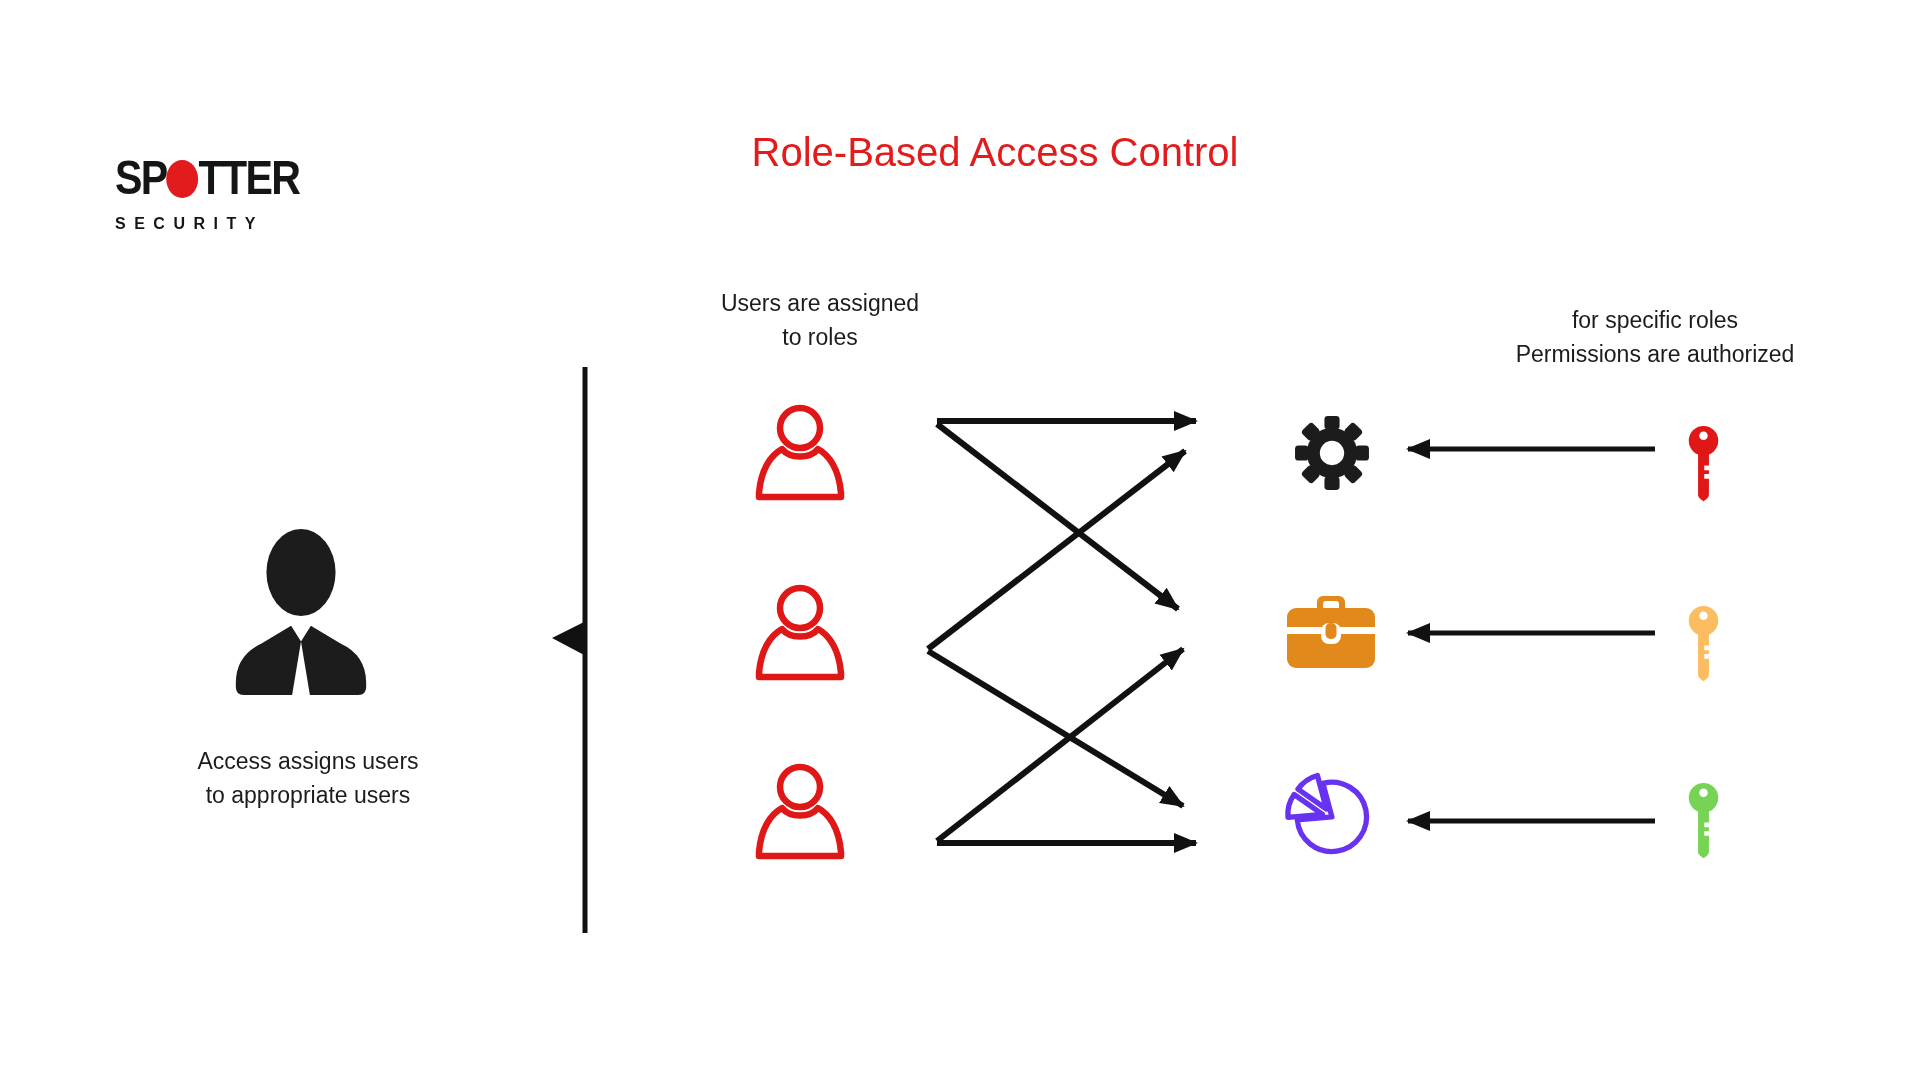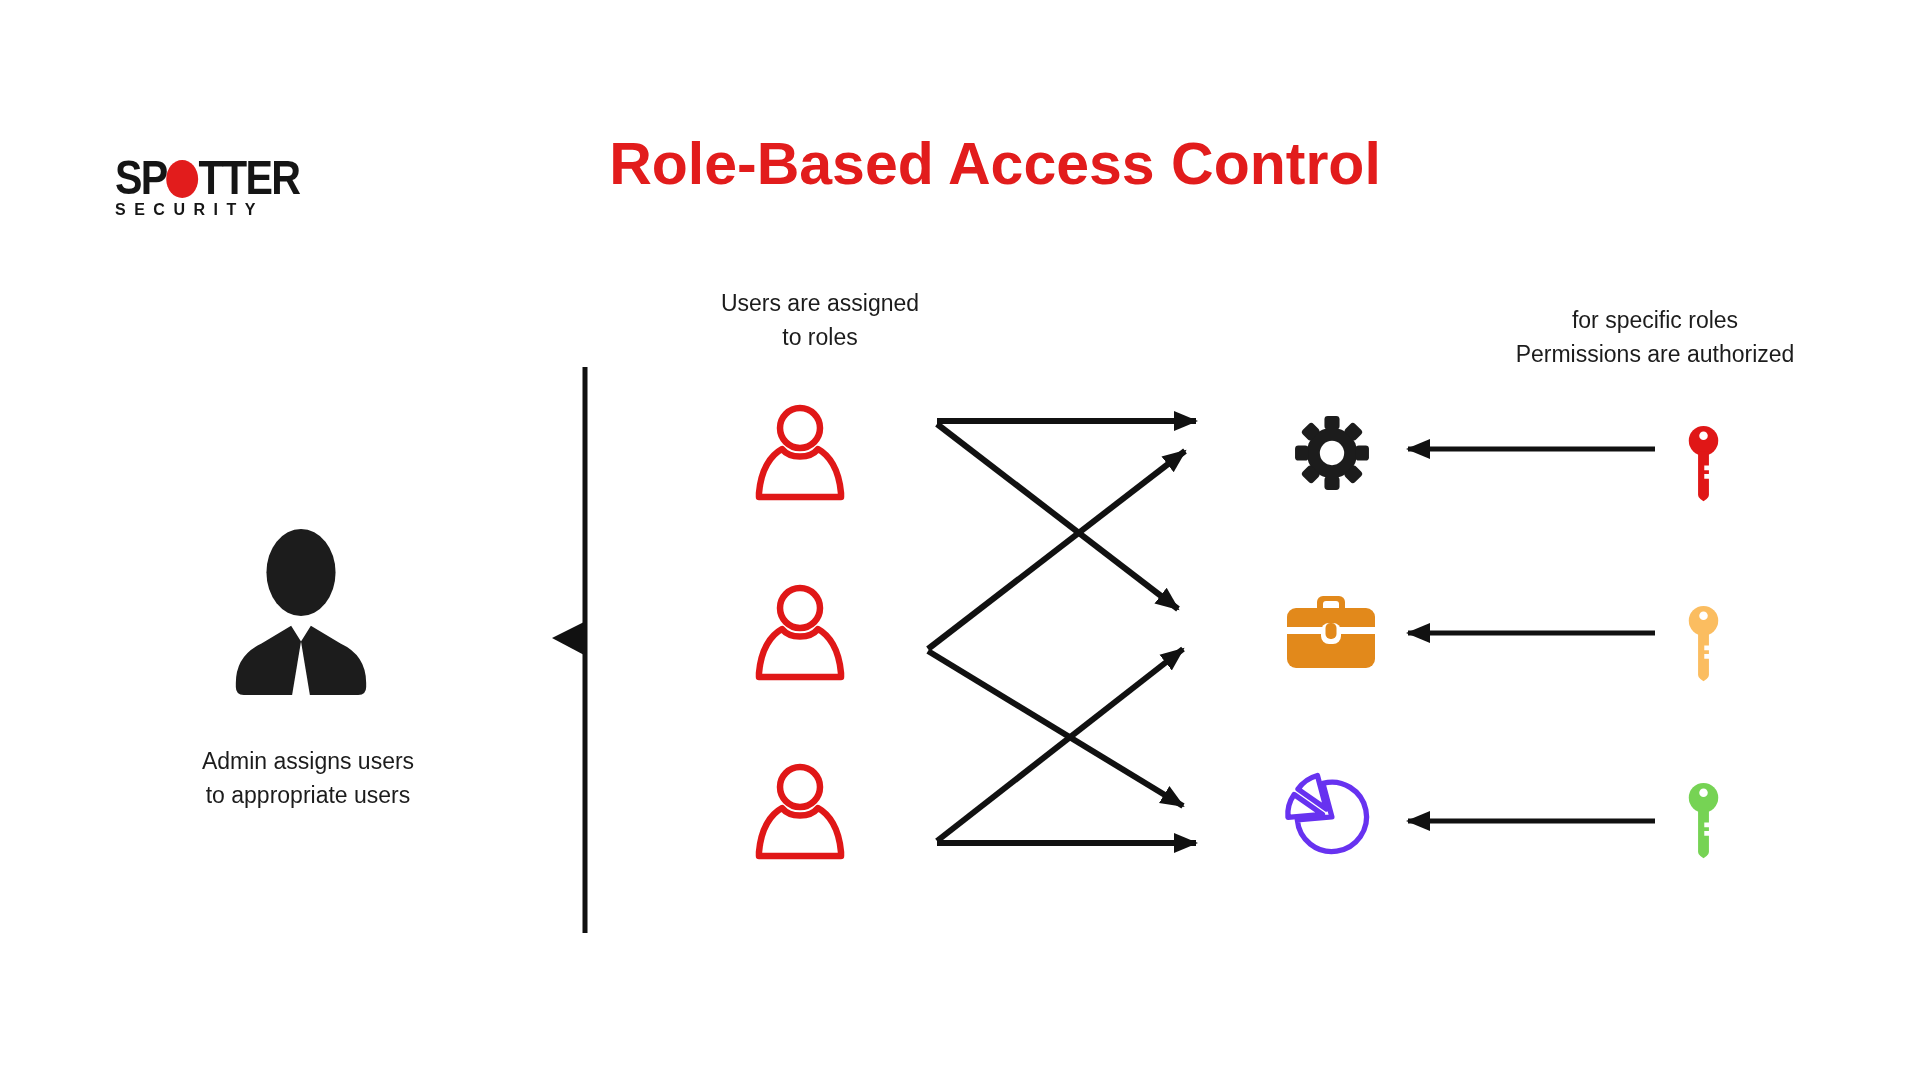--- a/index.html
+++ b/index.html
@@ -16,26 +16,26 @@
     font-size:49px;font-weight:800;letter-spacing:-2px;color:#151515;
     transform:scaleX(0.84);transform-origin:left top;line-height:44px;
     white-space:nowrap;
   }
   .logo-dot{
     display:inline-block;width:38px;height:38px;border-radius:50%;
     background:#e32020;vertical-align:-4px;margin:0 0px;
   }
   .logo-sub{
     font-size:16px;font-weight:600;letter-spacing:8.5px;color:#151515;
-    margin-top:2px;white-space:nowrap;
+    margin-top:16px;white-space:nowrap;
   }
   
   .title{
     left:560px;top:130px;width:870px;text-align:center;
-    font-size:59px;font-weight:700;letter-spacing:0px;
+    font-size:40px;font-weight:400;letter-spacing:0px;
   }
   
   .caption{font-size:23px;line-height:34px;text-align:center;color:#1c1c1c;}
   .cap-users{left:660px;top:286px;width:320px;}
   .cap-perms{left:1490px;top:303px;width:330px;}
   .cap-admin{left:150px;top:744px;width:316px;}
   
   .icon{display:block;}
   svg{display:block;}
   .arrows-layer{left:0;top:0;pointer-events:none;}
@@ -52,21 +52,21 @@
 
 <div class="abs caption cap-users">
   <div>Users are assigned</div>
   <div>to roles</div>
 </div>
 <div class="abs caption cap-perms">
   <div>for specific roles</div>
   <div>Permissions are authorized</div>
 </div>
 <div class="abs caption cap-admin">
-  <div>Admin assigns users</div>
+  <div>Access assigns users</div>
   <div>to appropriate users</div>
 </div>
 
 <svg class="abs icon" style="left:222px;top:527px" width="158" height="168" viewBox="0 0 160 170">
   <g fill="#1c1c1c">
     <ellipse cx="80" cy="46" rx="35" ry="44"></ellipse>
     <path d="M14,158 Q14,130 40,118 L70,100 L80,116 L90,100 L120,118 Q146,130 146,158 L146,162 Q146,170 138,170 L22,170 Q14,170 14,162 Z"></path>
     <polygon points="80,116 71,170 89,170" fill="#ffffff"></polygon>
   </g>
 </svg>

